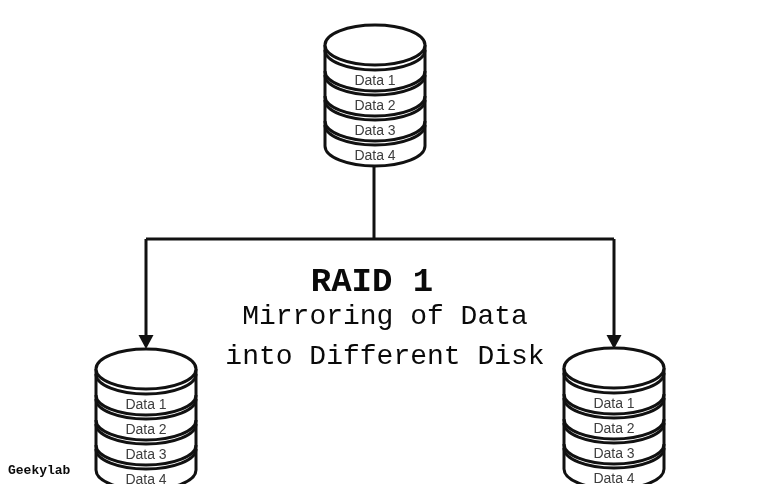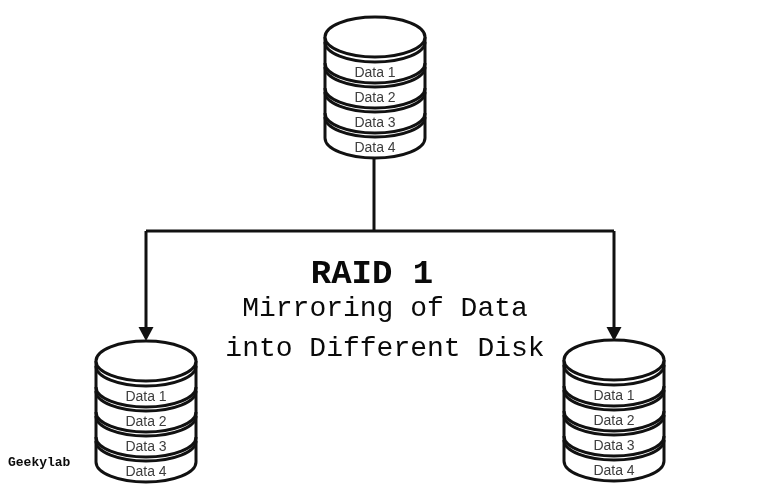--- a/index.html
+++ b/index.html
@@ -7,21 +7,21 @@
     --bg:#ffffff;
     --band-text:#3d3d3d;
     --title-text:#0a0a0a;
   }
   html,body{margin:0;padding:0;}
   body{
     width:768px;height:484px;overflow:hidden;
     background:var(--bg);
     font-family:"Liberation Sans", sans-serif;
   }
-  .stage{position:relative;width:768px;height:344px;background:var(--bg);}
+  .stage{position:relative;width:768px;height:344px;background:var(--bg);margin-top:8px;}
   svg{display:block;}
   .outline{fill:var(--bg);stroke:var(--line);stroke-width:3;}
   .arc{fill:none;stroke:var(--line);stroke-width:3;}
   .conn{fill:none;stroke:var(--line);stroke-width:3;}
   .arrow{fill:var(--line);stroke:none;}
   .band-label{
     font-family:"Liberation Sans", sans-serif;
     font-size:14px;
     fill:var(--band-text);
     text-anchor:middle;

